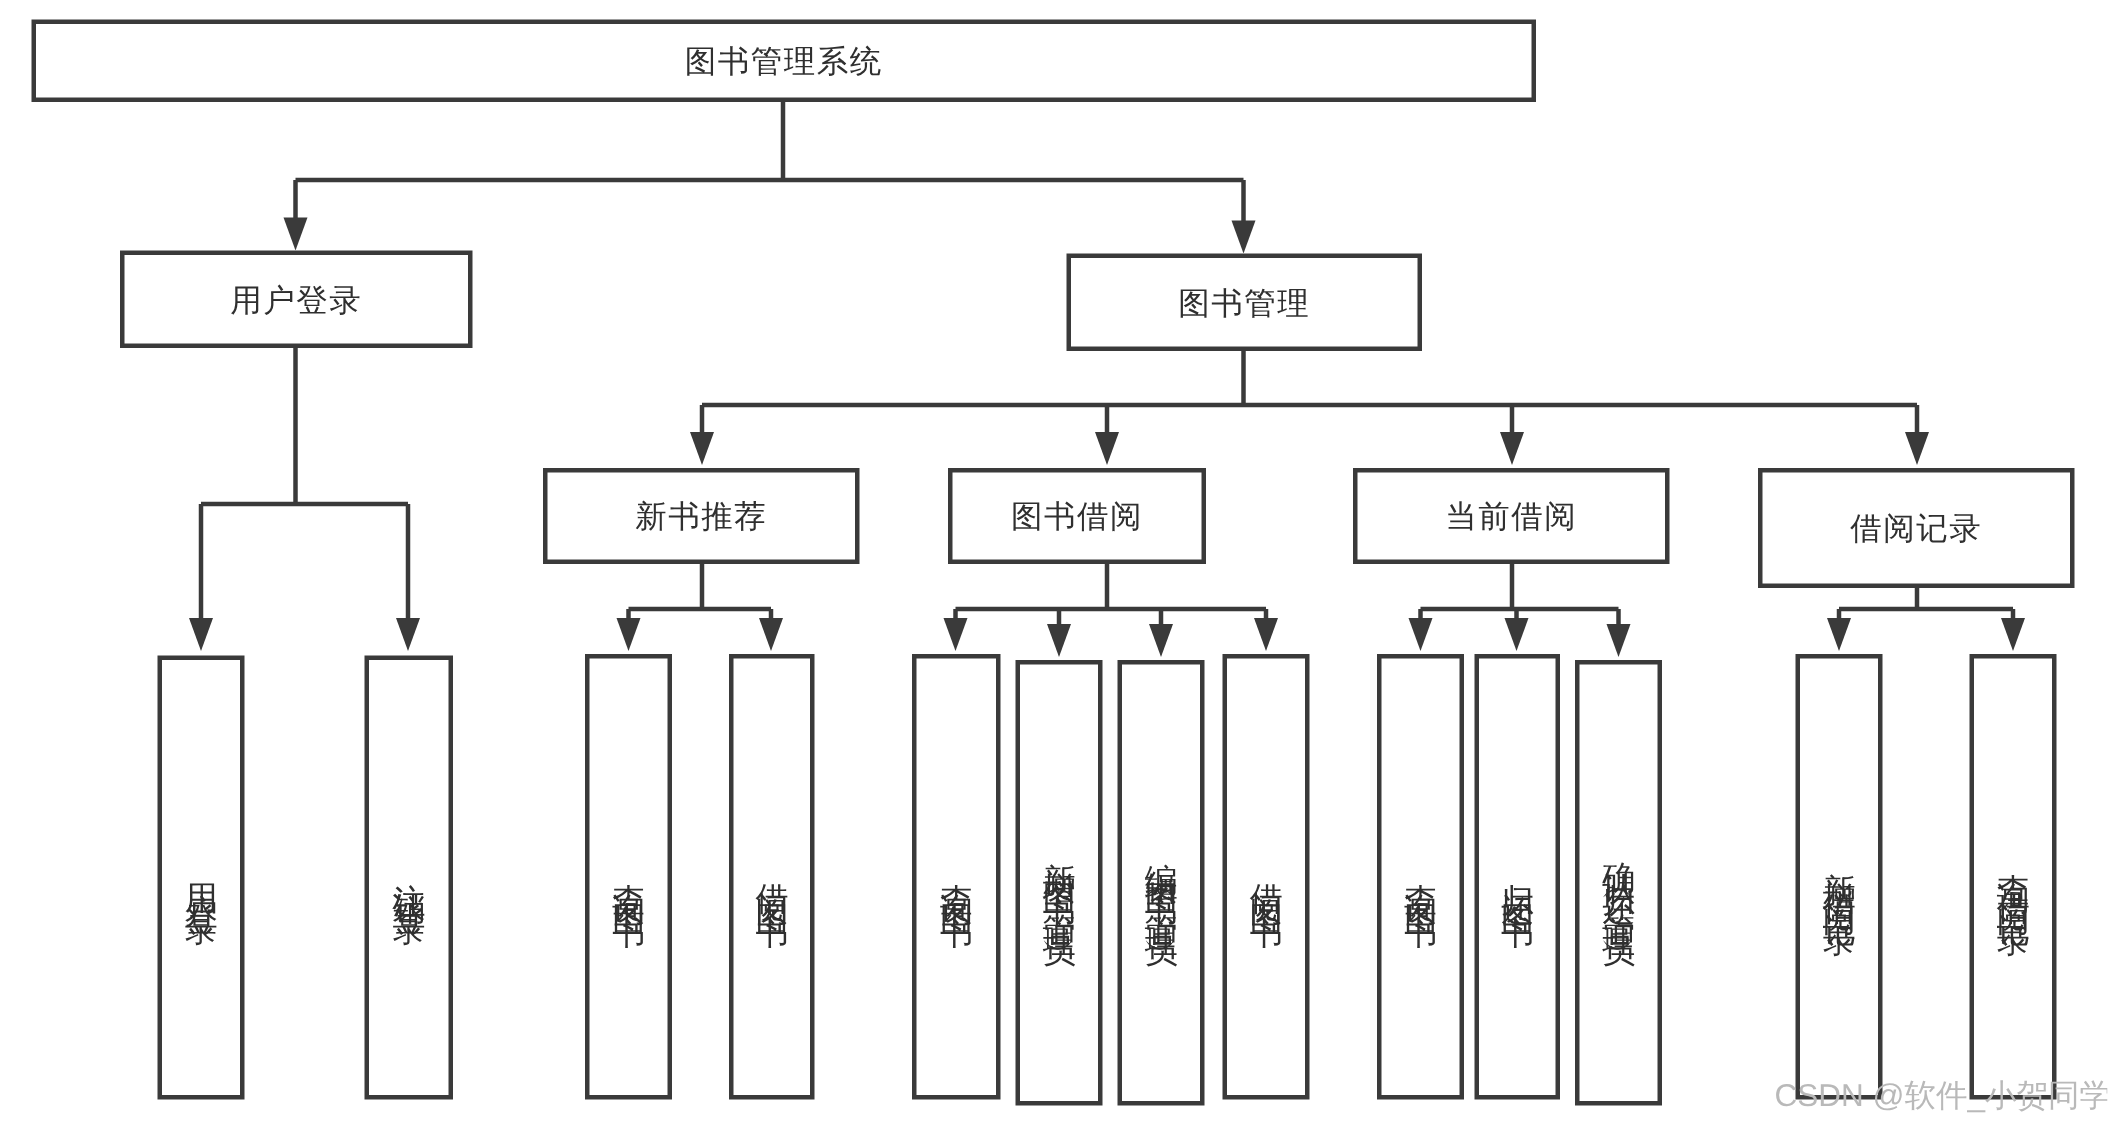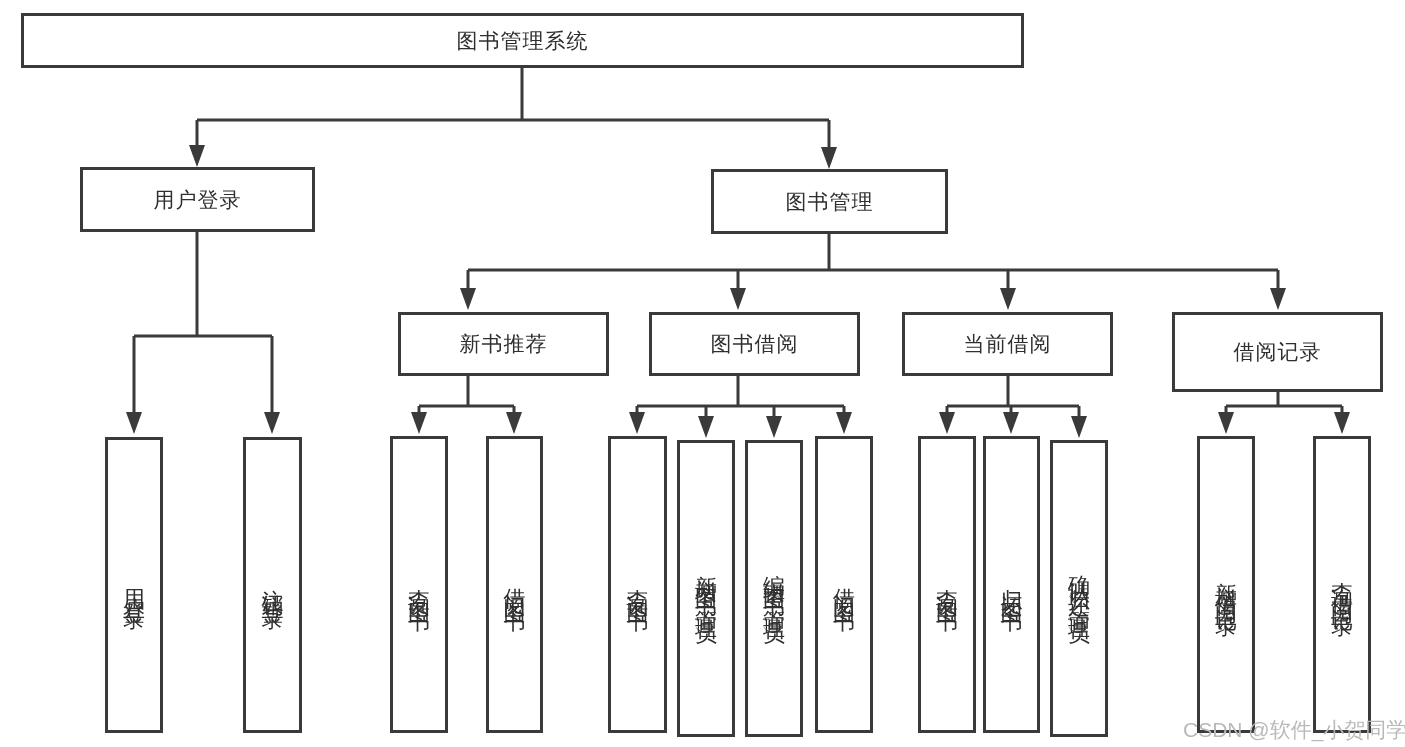--- a/index.html
+++ b/index.html
@@ -131,24 +131,24 @@
     <span class="hlabel">图书管理系统</span>
   </div>
 
   <div class="node" style="left:80px; top:167px; width:235px; height:65px;">
     <span class="hlabel">用户登录</span>
   </div>
   <div class="node" style="left:711px; top:169px; width:237px; height:65px;">
     <span class="hlabel">图书管理</span>
   </div>
 
-  <div class="node" style="left:362px; top:312px; width:211px; height:64px;margin-left:36px;">
+  <div class="node" style="left:362px; top:312px; width:211px; height:64px;">
     <span class="hlabel">新书推荐</span>
   </div>
-  <div class="node" style="left:632px; top:312px; width:211px; height:64px;margin-left:17px;">
+  <div class="node" style="left:632px; top:312px; width:172px; height:64px;">
     <span class="hlabel">图书借阅</span>
   </div>
   <div class="node" style="left:902px; top:312px; width:211px; height:64px;font-family:Liberation Mono, monospace;">
     <span class="hlabel">当前借阅</span>
   </div>
   <div class="node" style="left:1172px; top:312px; width:211px; height:80px;">
     <span class="hlabel">借阅记录</span>
   </div>
 
   <div class="node" style="left:105px; top:437px; width:58px; height:296px;">

